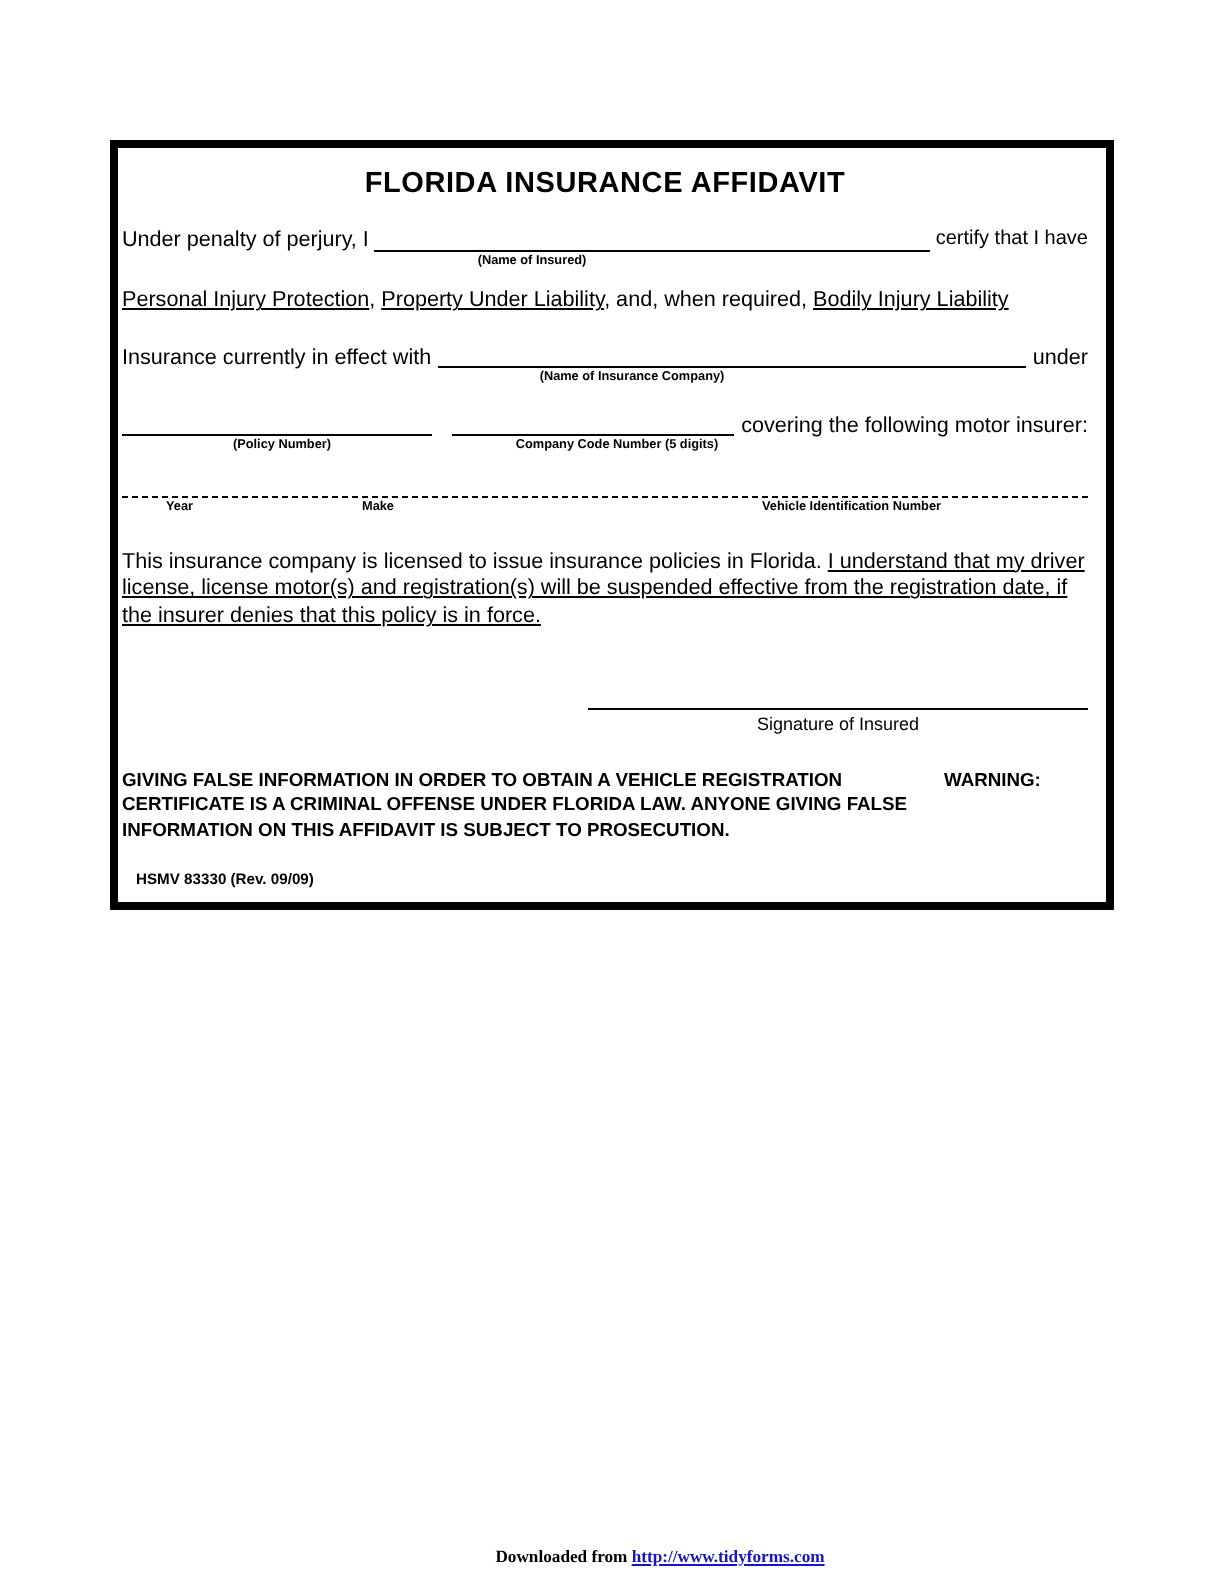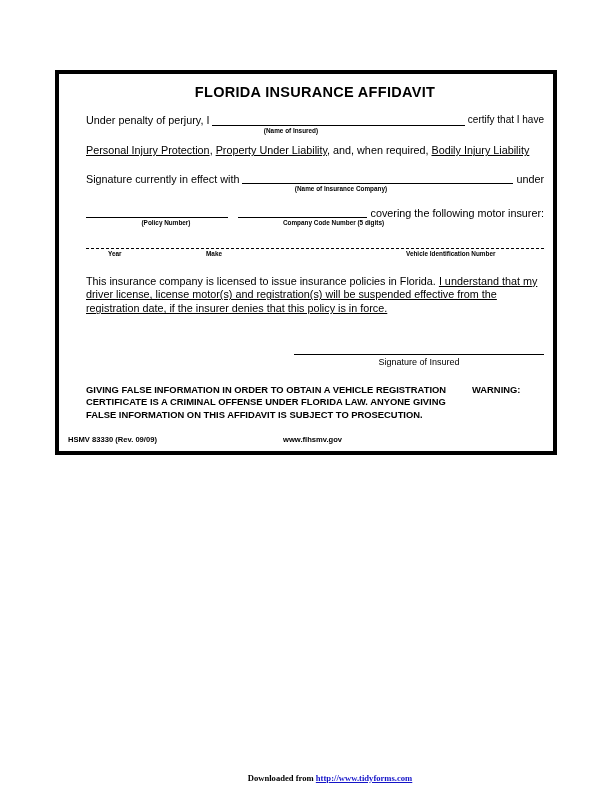--- a/index.html
+++ b/index.html
@@ -22,21 +22,21 @@
     top: 70px;
     width: 502px;
     height: 385px;
     border: 4px solid #000000;
     box-sizing: border-box;
     background: #ffffff;
   }
   #form-inner {
     position: absolute;
     left: 0; top: 0; right: 0; bottom: 0;
-    padding: 8px 9px 0 27px;
+    padding: 8px 9px 0 2px;
   }
 
   
   #form-title {
     text-align: center;
     font-size: 14.5px;
     font-weight: bold;
     letter-spacing: 0.3px;
     margin: 2px 0 0 0;
     color: #000;
@@ -253,21 +253,21 @@
       <span id="penalty-blank"></span>
       <span id="penalty-suffix">certify that I have</span>
     </div>
     <div id="caption-insured" class="caption">(Name of Insured)</div>
 
     <div id="row-coverages" class="body-line">
       <span class="underlined">Personal Injury Protection</span><span>, </span><span class="underlined">Property Under Liability</span><span>, and, when required, </span><span class="underlined">Bodily Injury Liability</span>
     </div>
 
     <div id="row-effect">
-      <span id="effect-prefix">Signature currently in effect with</span>
+      <span id="effect-prefix">Insurance currently in effect with</span>
       <span id="effect-blank"></span>
       <span id="effect-suffix">under</span>
     </div>
     <div id="caption-company" class="caption">(Name of Insurance Company)</div>
 
     <div id="row-policy">
       <span id="policy-blank"></span>
       <span id="code-blank"></span>
       <span id="policy-suffix">covering the following motor insurer:</span>
     </div>
@@ -295,21 +295,20 @@
       </div>
     </div>
 
     <div id="warning-wrap">
       <div id="warning-text">GIVING FALSE INFORMATION IN ORDER TO OBTAIN A VEHICLE REGISTRATION CERTIFICATE IS A CRIMINAL OFFENSE UNDER FLORIDA LAW.  ANYONE GIVING FALSE INFORMATION ON THIS AFFIDAVIT IS SUBJECT TO PROSECUTION.</div>
       <div id="warning-label">WARNING:</div>
     </div>
 
     <div id="footer-row">
       <span id="footer-formno">HSMV 83330 (Rev. 09/09)</span>
-      <span id="footer-web">www.flhsmv.gov</span>
     </div>
 
   </div>
 </div>
 
 <div id="watermark">
   <span>Downloaded from </span><span id="watermark-url">http://www.tidyforms.com</span>
 </div>
 
 </body></html>

